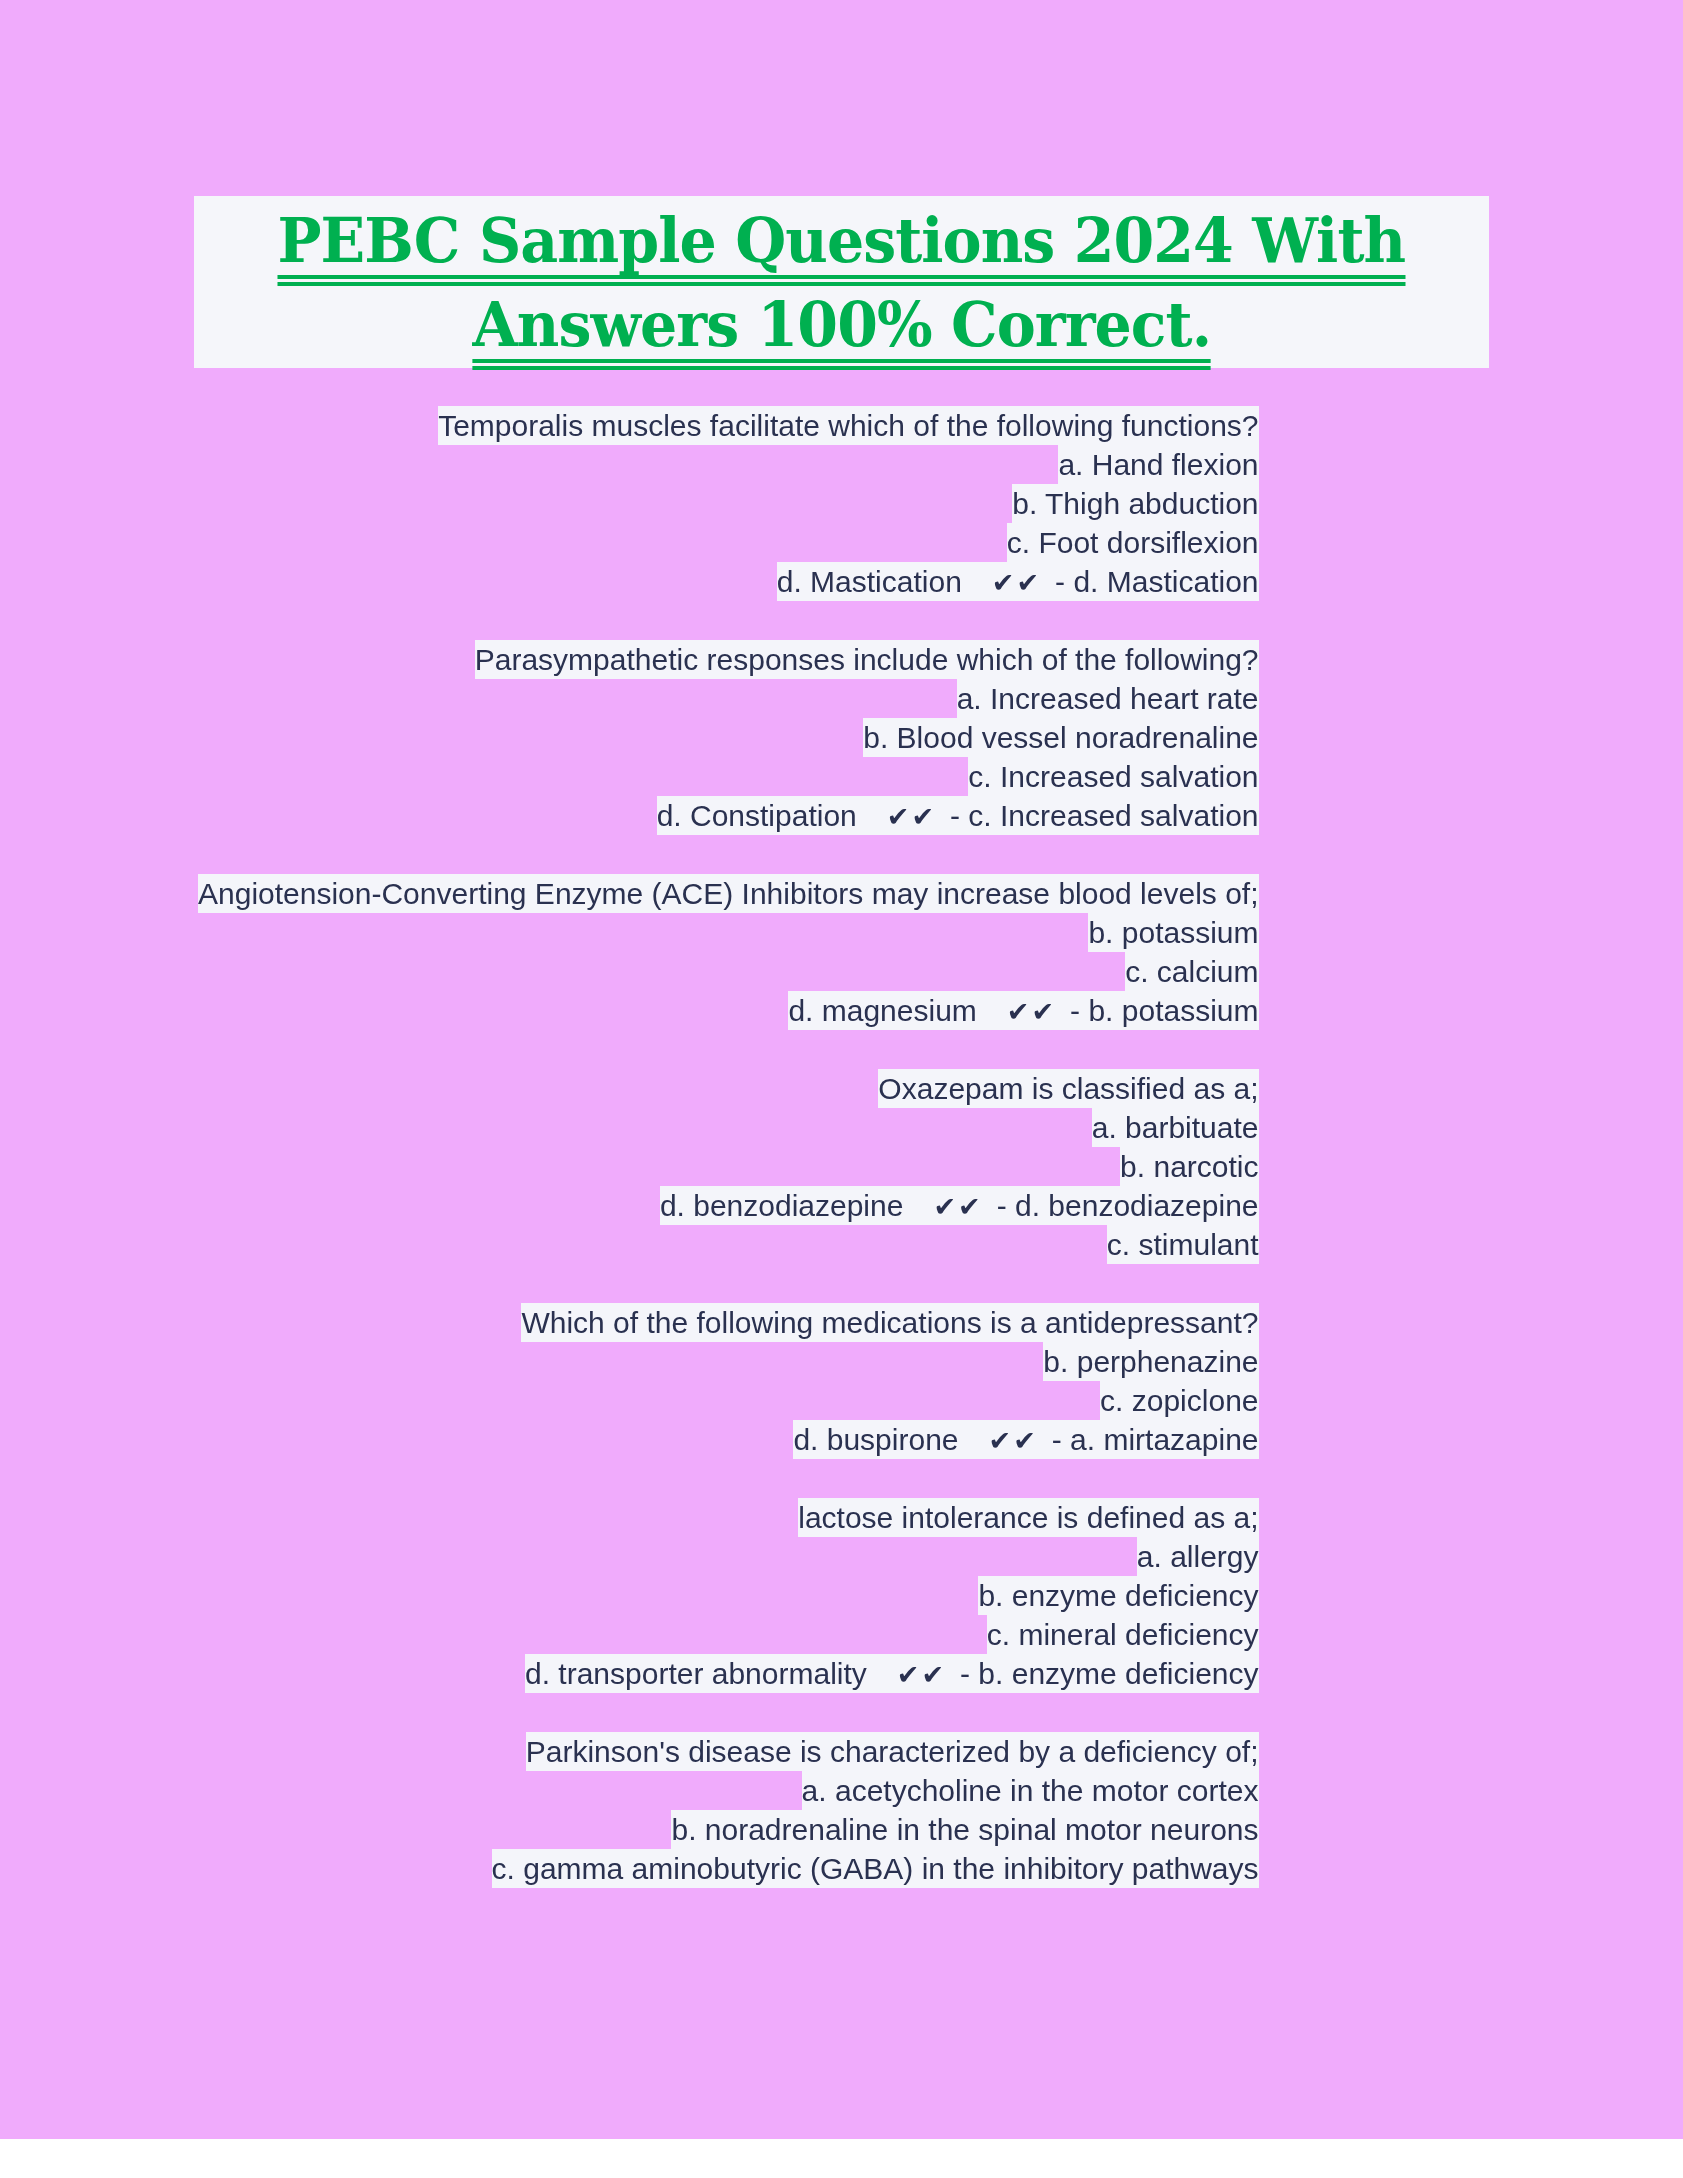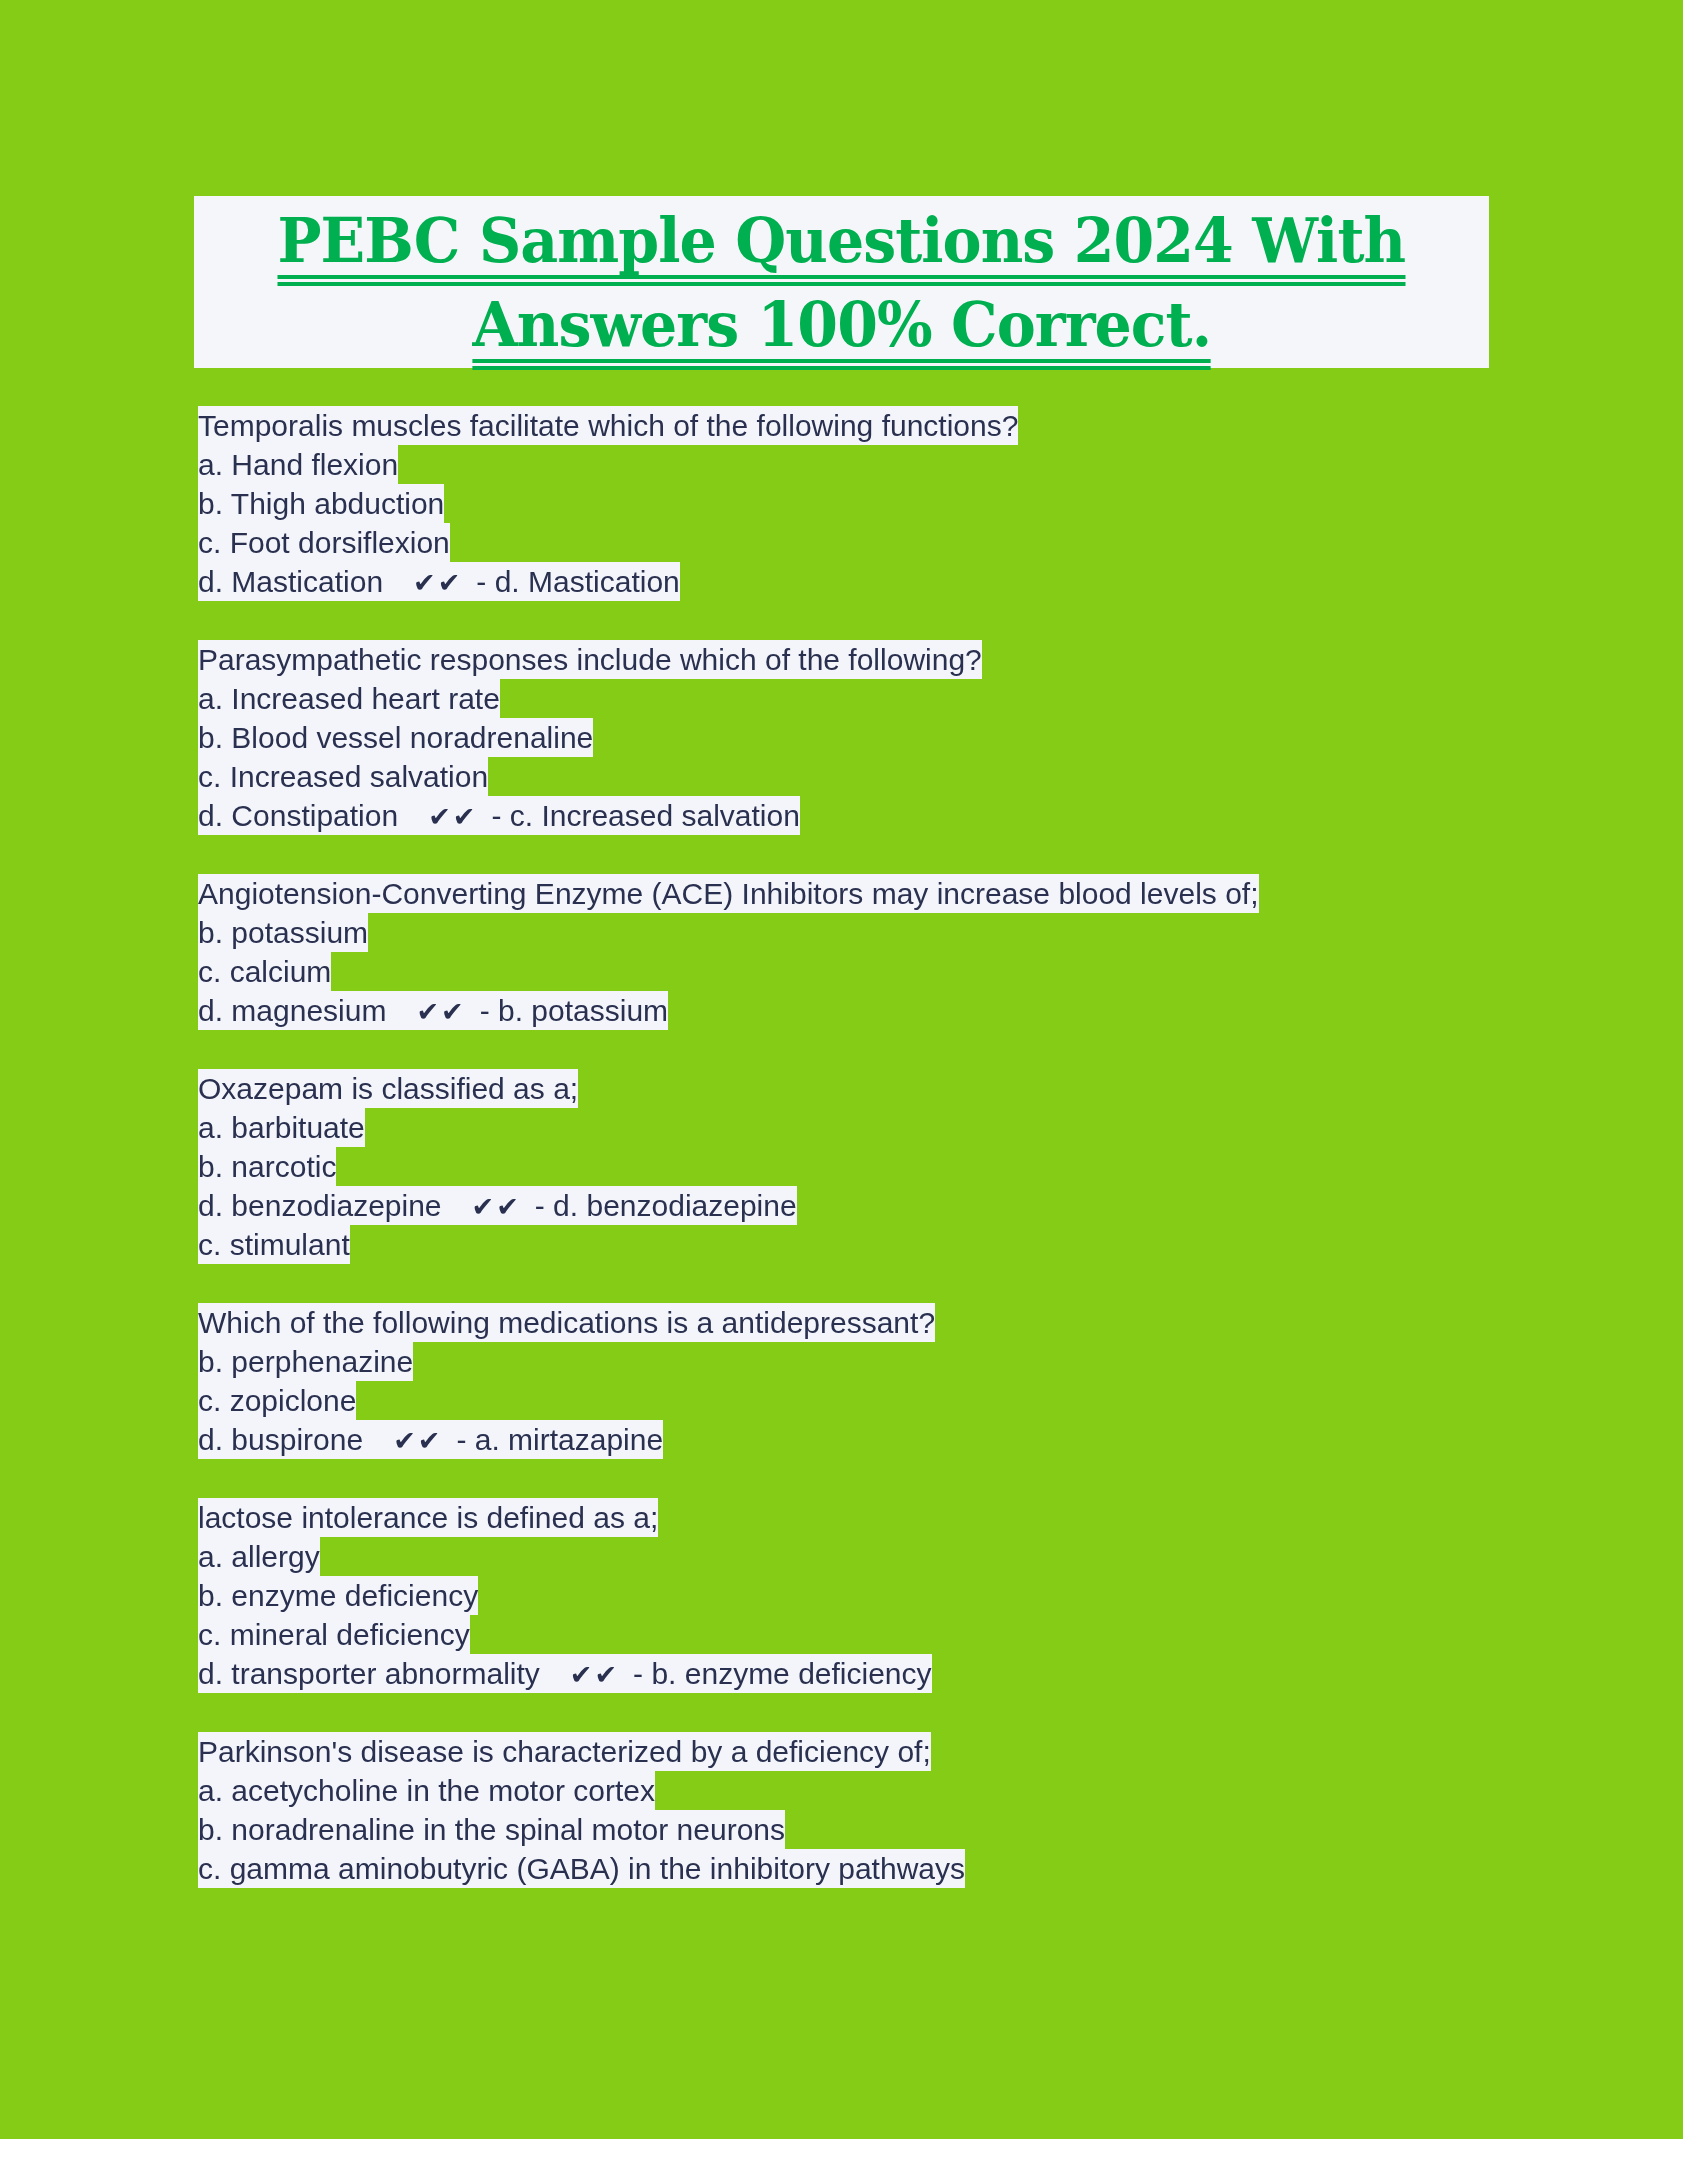--- a/index.html
+++ b/index.html
@@ -11,21 +11,21 @@
       width: 1683px;
       height: 2178px;
       position: relative;
       overflow: hidden;
     }
     .page {
       position: absolute;
       left: 0; top: 0;
       width: 1683px;
       height: 2139px;
-      background: #84cc16;
+      background: #f0abfc;
     }
     .title-box {
       position: absolute;
       left: 194px;
       top: 196px;
       width: 1295px;
       height: 172px;
       background: #f5f6fa;
     }
     .title-line {
@@ -60,20 +60,21 @@
       font-size: 30px;
       color: #2a3150;
     }
     .qblock {
       margin: 0 0 39px 0;
     }
     .line {
       display: block;
       height: 39px;
       line-height: 39px;
+      text-align: right;
     }
     .line .hl {
       display: inline-block;
       background: #f4f5fa;
       height: 39px;
       line-height: 39px;
       white-space: pre;
     }
     .check {
       display: inline-block;

